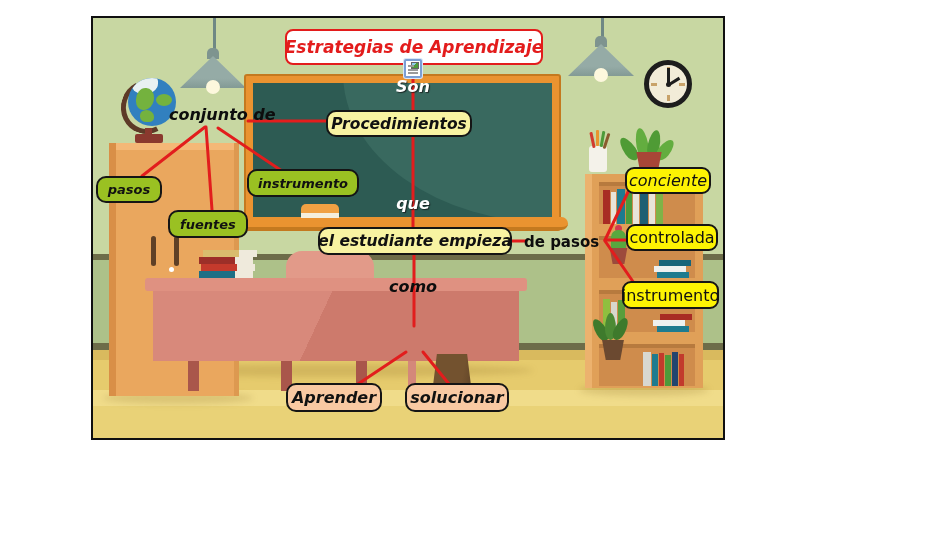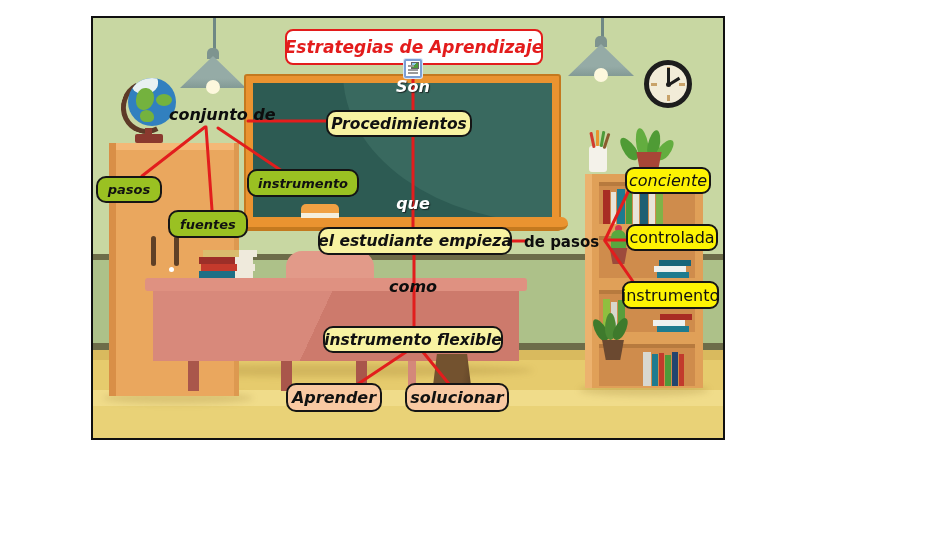--- a/index.html
+++ b/index.html
@@ -306,18 +306,17 @@
   <div class="clabel" style="left:292px;top:259px;width:56px;text-align:center;">como</div>
 
   <div class="node pale" style="left:233px;top:92px;width:146px;height:27px;">Procedimientos</div>
   <div class="node green" style="left:3px;top:158px;width:66px;height:27px;">pasos</div>
   <div class="node green" style="left:154px;top:151px;width:112px;height:28px;">instrumento</div>
   <div class="node green" style="left:75px;top:192px;width:80px;height:28px;">fuentes</div>
   <div class="node pale" style="left:225px;top:209px;width:194px;height:28px;">el estudiante empieza</div>
   <div class="node bright" style="left:532px;top:149px;width:86px;height:27px;font-style:italic;">conciente</div>
   <div class="node bright" style="left:533px;top:206px;width:92px;height:27px;">controlada</div>
   <div class="node bright" style="left:529px;top:263px;width:97px;height:28px;">instrumento</div>
-  <div class="node pale" style="left:230px;top:308px;width:180px;height:27px;">instrumento flexible</div>
   <div class="node peach" style="left:193px;top:365px;width:96px;height:29px;">Aprender</div>
   <div class="node peach" style="left:312px;top:365px;width:104px;height:29px;">solucionar</div>
 
 
 </div>
 
 </body></html>

